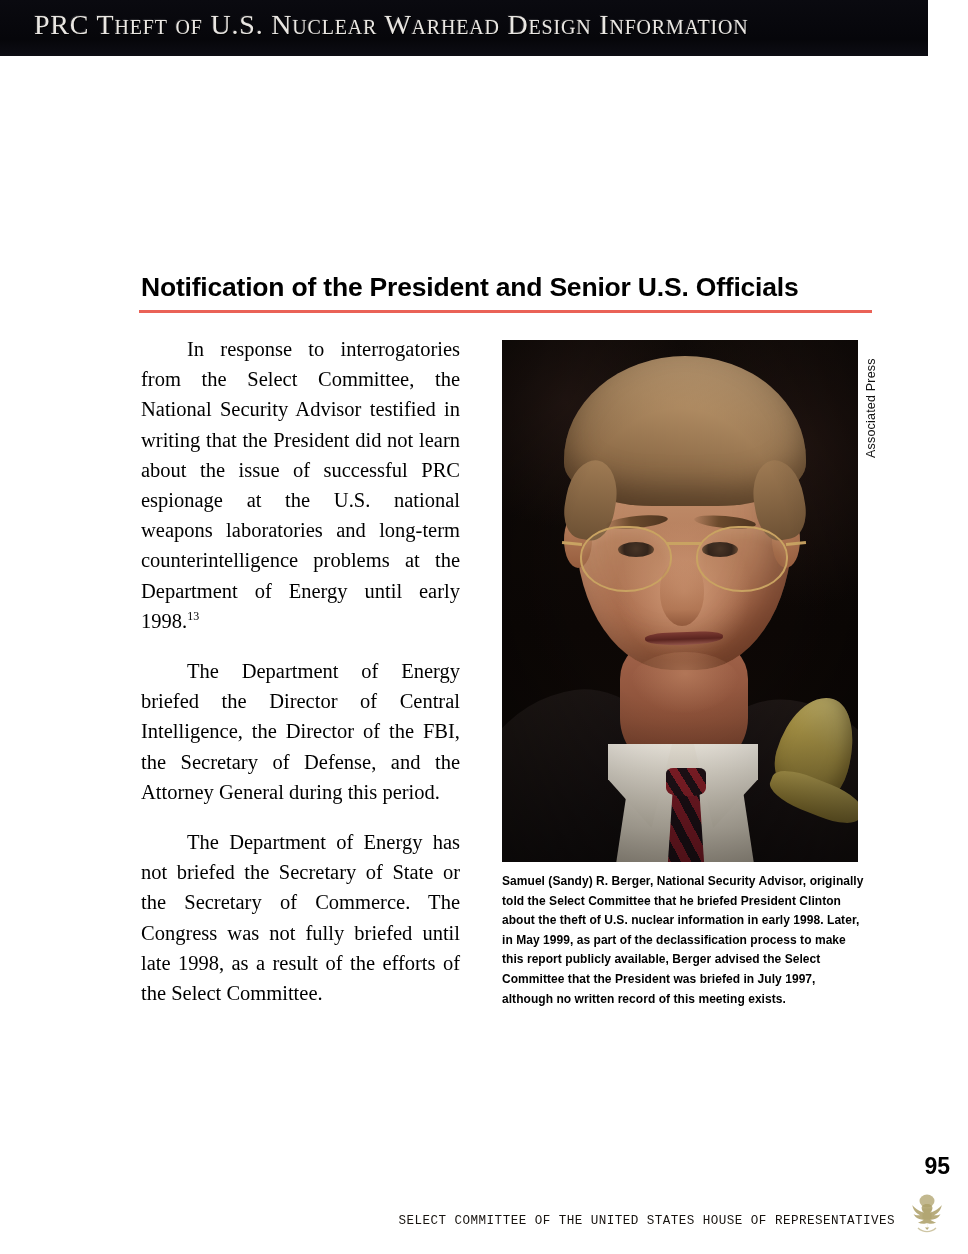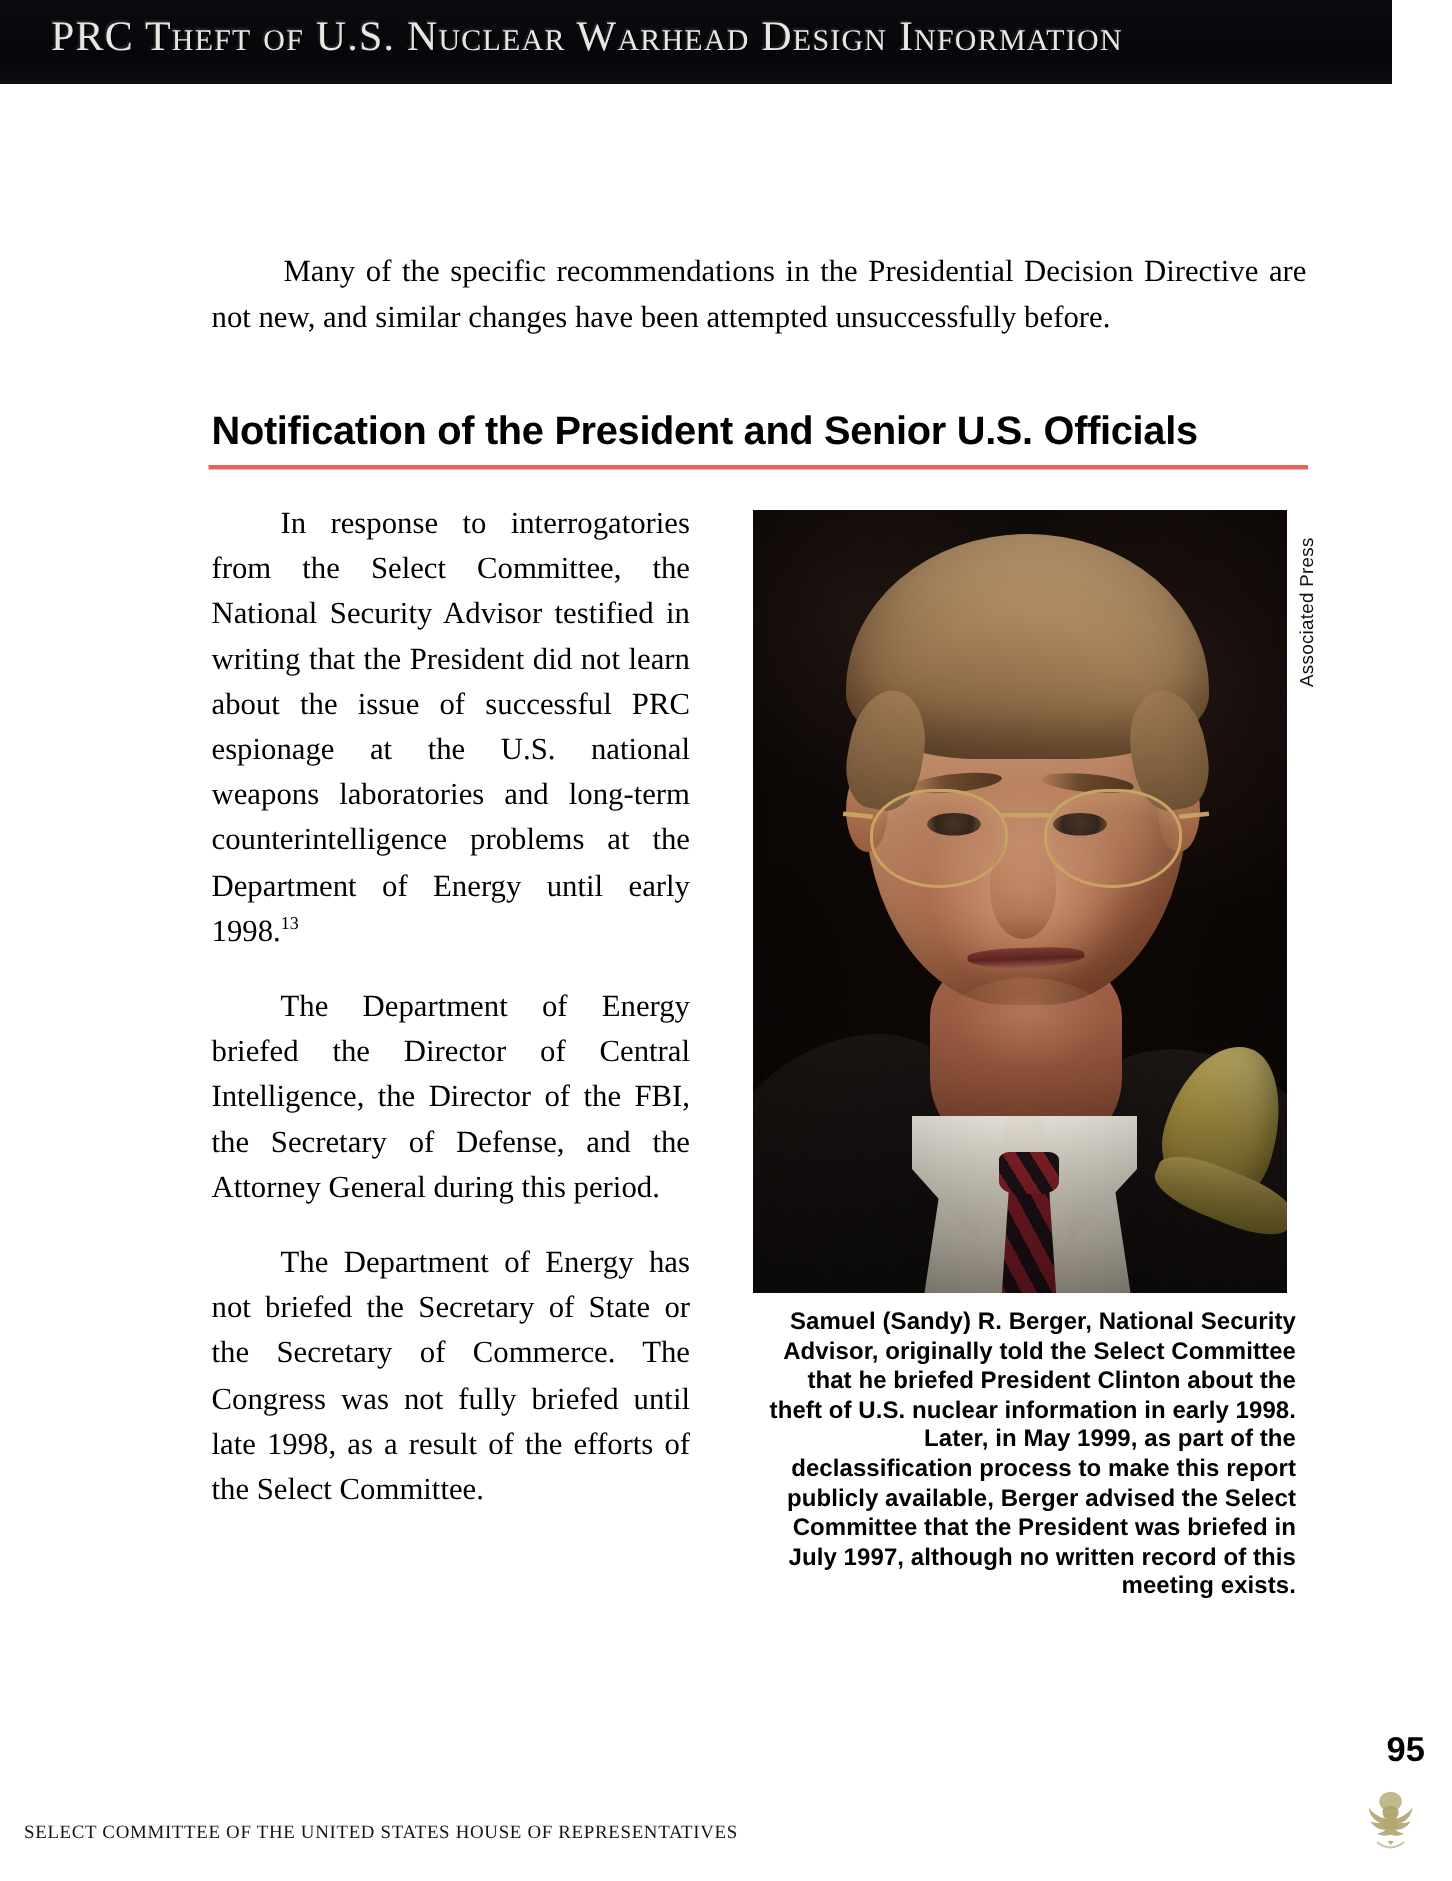--- a/index.html
+++ b/index.html
@@ -321,44 +321,43 @@
   }
 
   
   .caption {
     position: absolute;
     left: 502px;
     top: 816px;
     width: 362px;
     font-family: "Liberation Sans", sans-serif;
     font-weight: bold;
-    font-size: 16px;
+    font-size: 12px;
     line-height: 19.6px;
     color: #000;
     letter-spacing: 0.05px;
-    text-align: right;
   }
 
   
   .page-number {
     position: absolute;
     right: 18px;
     top: 1097px;
     font-family: "Liberation Sans", sans-serif;
     font-weight: bold;
     font-size: 23px;
     color: #000;
   }
   .footer-text {
     position: absolute;
-    left: 16px;
+    left: 0;
     top: 1158px;
     width: 895px;
-    text-align: left;
-    font-family: Liberation Serif, serif;
+    text-align: right;
+    font-family: Liberation Mono, monospace;
     font-size: 12.6px;
     letter-spacing: 0.45px;
     color: #17130f;
     text-transform: uppercase;
   }
   .footer-seal {
     position: absolute;
     left: 901px;
     top: 1134px;
     width: 52px;
@@ -368,21 +367,20 @@
 </style>
 </head>
 <body>
 
 <div class="header-banner">
   <div class="header-title">PRC Theft of U.S. Nuclear Warhead Design Information</div>
 </div>
 
 <div class="page">
 
-  <div class="intro-para">Many of the specific recommendations in the Presidential Decision Directive are not new, and similar changes have been attempted unsuccessfully before.</div>
 
   <div class="section-heading">Notification of the President and Senior U.S. Officials</div>
   <div class="heading-rule"></div>
 
   <div class="text-column">
     <p><span>In response to interrogatories from the Select Committee, the National Security Advisor testified in writing that the President did not learn about the issue of successful PRC espionage at the U.S. national weapons laboratories and long-term counterintelligence problems at the Department of Energy until early 1998.</span><span class="fn">13</span></p>
     <p>The Department of Energy briefed the Director of Central Intelligence, the Director of the FBI, the Secretary of Defense, and the Attorney General during this period.</p>
     <p>The Department of Energy has not briefed the Secretary of State or the Secretary of Commerce.  The Congress was not fully briefed until late 1998, as a result of the efforts of the Select Committee.</p>
   </div>
 

